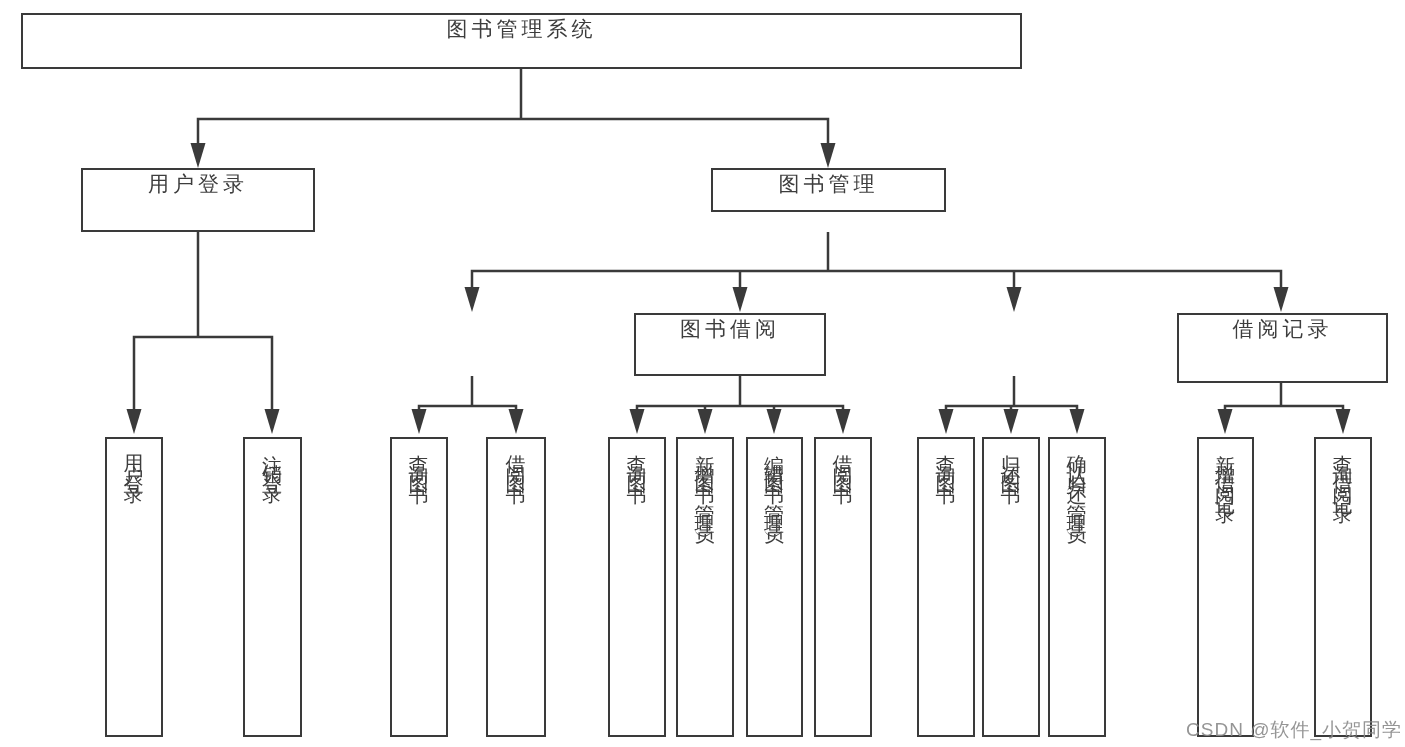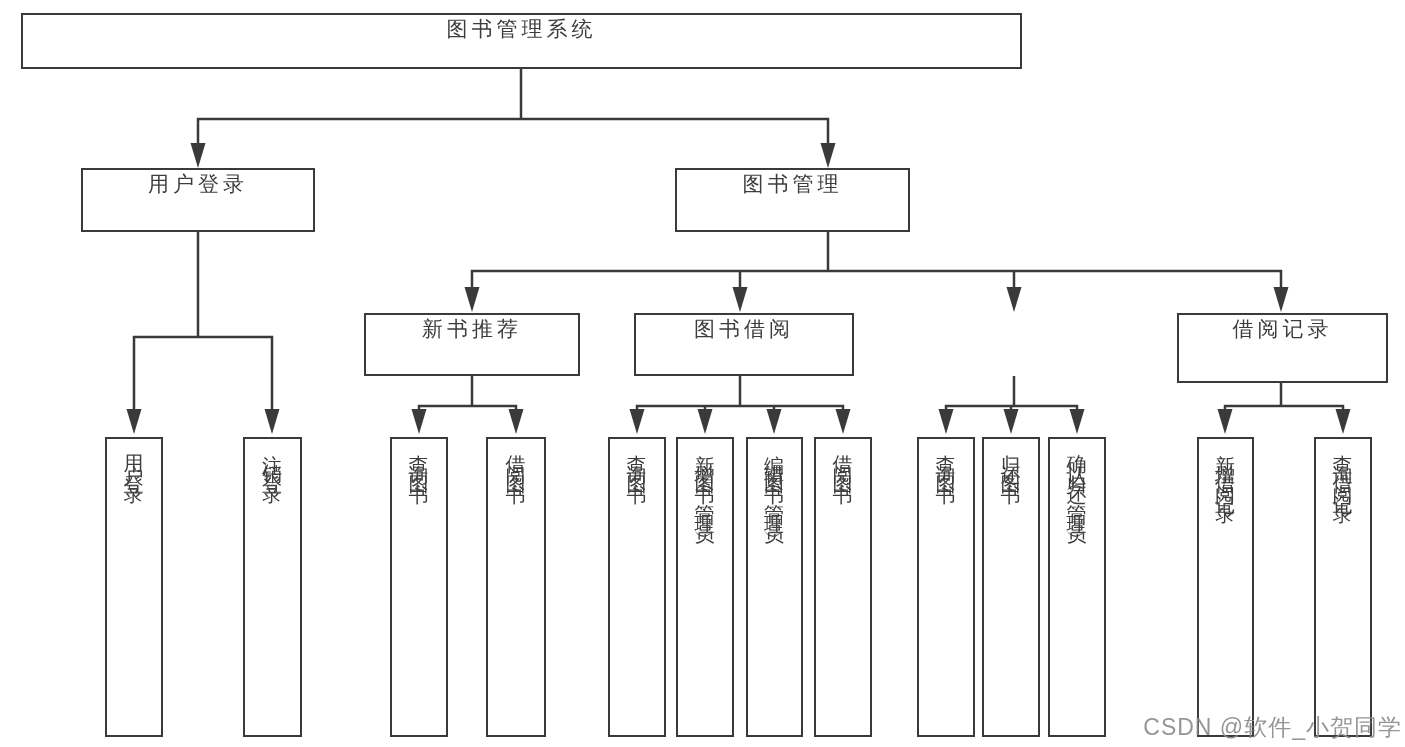--- a/index.html
+++ b/index.html
@@ -27,21 +27,21 @@
     text-orientation:mixed;
     font-size:20px;
     letter-spacing:10px;
     line-height:1;
     white-space:nowrap;
   }
   .watermark{
     position:absolute;
     right:3px;
     bottom:4px;
-    font-size:23px;
+    font-size:19px;
     letter-spacing:1px;
     color:rgba(140,140,140,0.92);
     white-space:nowrap;
     z-index:5;
   }
 </style>
 </head>
 <body>
 
 <div class="stage">
@@ -101,28 +101,25 @@
     </g>
   </svg>
 
   <div class="node h-node" style="left:21px;top:13px;width:1001px;height:56px">
     <span>图书管理系统</span>
   </div>
 
   <div class="node h-node" style="left:81px;top:168px;width:234px;height:64px">
     <span>用户登录</span>
   </div>
-  <div class="node h-node" style="left:675px;top:168px;width:235px;height:64px">
+  <div class="node h-node" style="left:711px;top:168px;width:235px;height:44px">
     <span>图书管理</span>
   </div>
 
-  <div class="node h-node" style="left:364px;top:313px;width:216px;height:63px">
-    <span>新书推荐</span>
-  </div>
-  <div class="node h-node" style="left:634px;top:313px;width:220px;height:63px">
+  <div class="node h-node" style="left:634px;top:313px;width:192px;height:63px">
     <span>图书借阅</span>
   </div>
   <div class="node h-node" style="left:1177px;top:313px;width:211px;height:70px">
     <span>借阅记录</span>
   </div>
 
   <div class="node leaf" style="left:105px;top:437px;width:58px;height:300px">
     <span class="v-text">用户登录</span>
   </div>
   <div class="node leaf" style="left:243px;top:437px;width:59px;height:300px">

